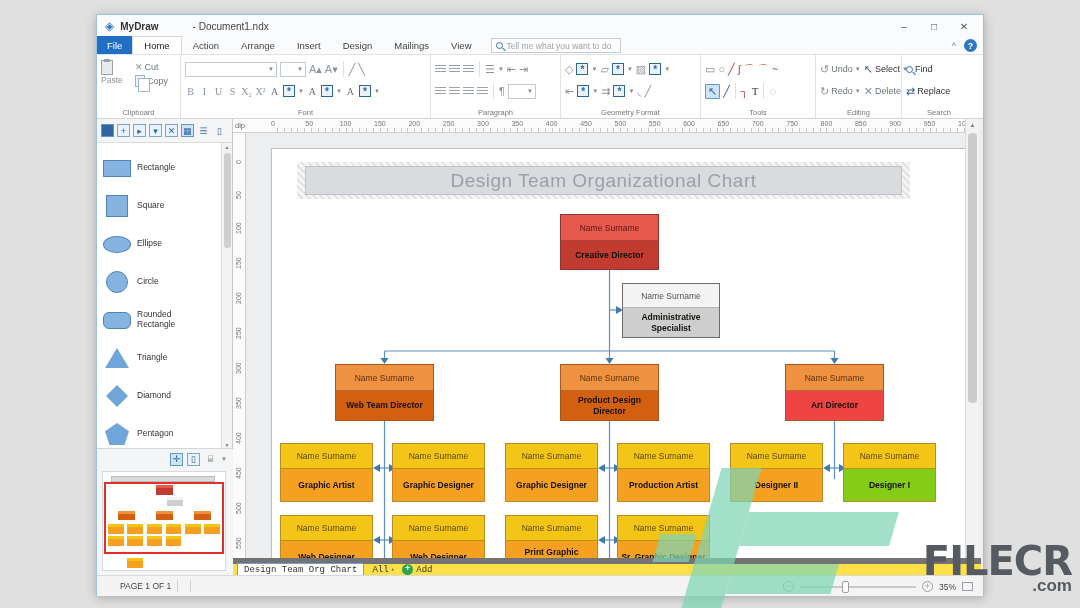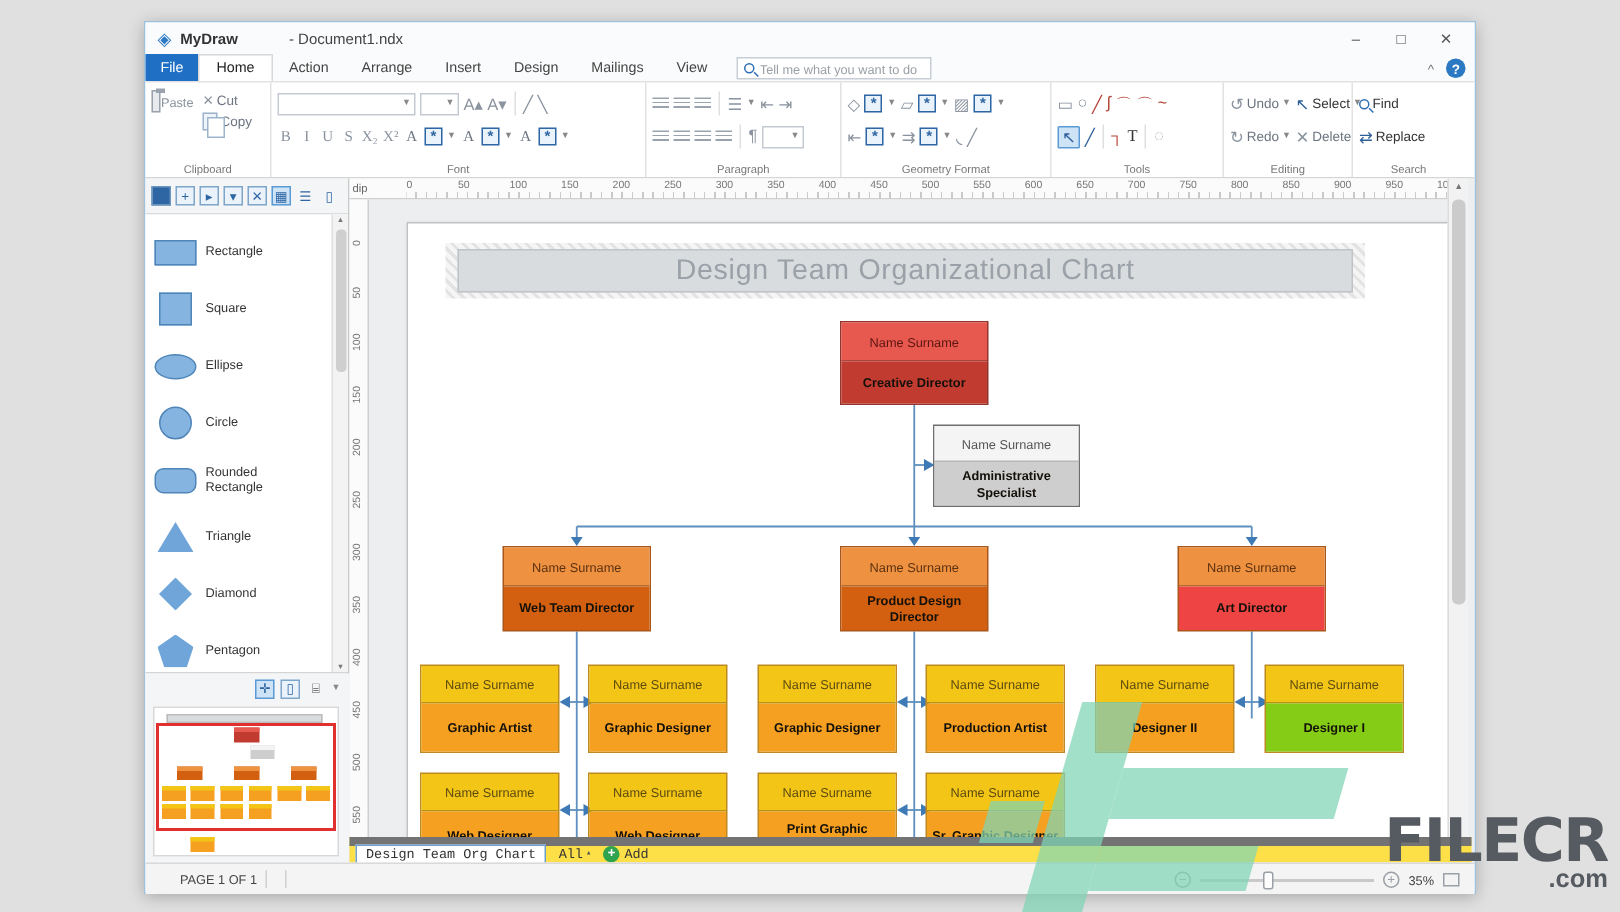--- a/index.html
+++ b/index.html
@@ -35,21 +35,21 @@
   .rlabel { position:absolute; bottom:1px; left:0; right:0; text-align:center; font-size:7.5px; color:#777; }
   .rrow { display:flex; align-items:center; gap:3px; height:22px; }
   .gbtn { font-size:9px; color:#6b7480; display:flex; align-items:center; gap:2px; }
   .glyph { color:#8a939e; font-size:11px; }
   .glyph.red { color:#b5443a; }
   .glyph.blue { color:#2d5f9a; }
   .auto-ic { display:inline-flex; width:12px; height:12px; border:1px solid #2e66a4; color:#2e66a4; font-size:10px; font-weight:bold; align-items:center; justify-content:center; background:#eaf2fb; }
   .dd { font-size:6px; color:#888; }
   .combo { border:1px solid #c4cad1; background:#fff; height:15px; display:flex; align-items:center; justify-content:flex-end; padding:0 2px; }
   .sel-tool { border:1px solid #5b9bd5; background:#cfe3f7; padding:0 2px; border-radius:1px; }
-  .bigbtn { display:flex; flex-direction:row; align-items:center; font-size:8.5px; color:#8a939e; width:28px; }
+  .bigbtn { display:flex; flex-direction:column; font-size:8.5px; color:#8a939e; width:28px; }
   .mi-paste { width:12px; height:15px; border:1px solid #9aa3ad; background:#e8ebee; position:relative; }
   .mi-paste:after { content:""; position:absolute; left:2px; top:-2px; width:6px; height:3px; background:#9aa3ad; }
   .mi-copy { width:10px; height:12px; border:1px solid #9db4cc; background:#eef4fa; position:relative; }
   .mi-copy:after { content:""; position:absolute; left:2px; top:2px; width:10px; height:12px; border:1px solid #9db4cc; background:#fff; }
   .fletter { font-size:10px; color:#8a939e; width:11px; text-align:center; font-family:"Liberation Serif",serif; }
   .divider-v { width:1px; height:16px; background:#e0e0e0; margin:0 2px; }
   .align-ic { width:11px; height:9px; display:inline-block; background:repeating-linear-gradient(#9aa3ad 0 1px, transparent 1px 3px); }
 
   
   .main { position:relative; height:456px; background:#eceef0; }

